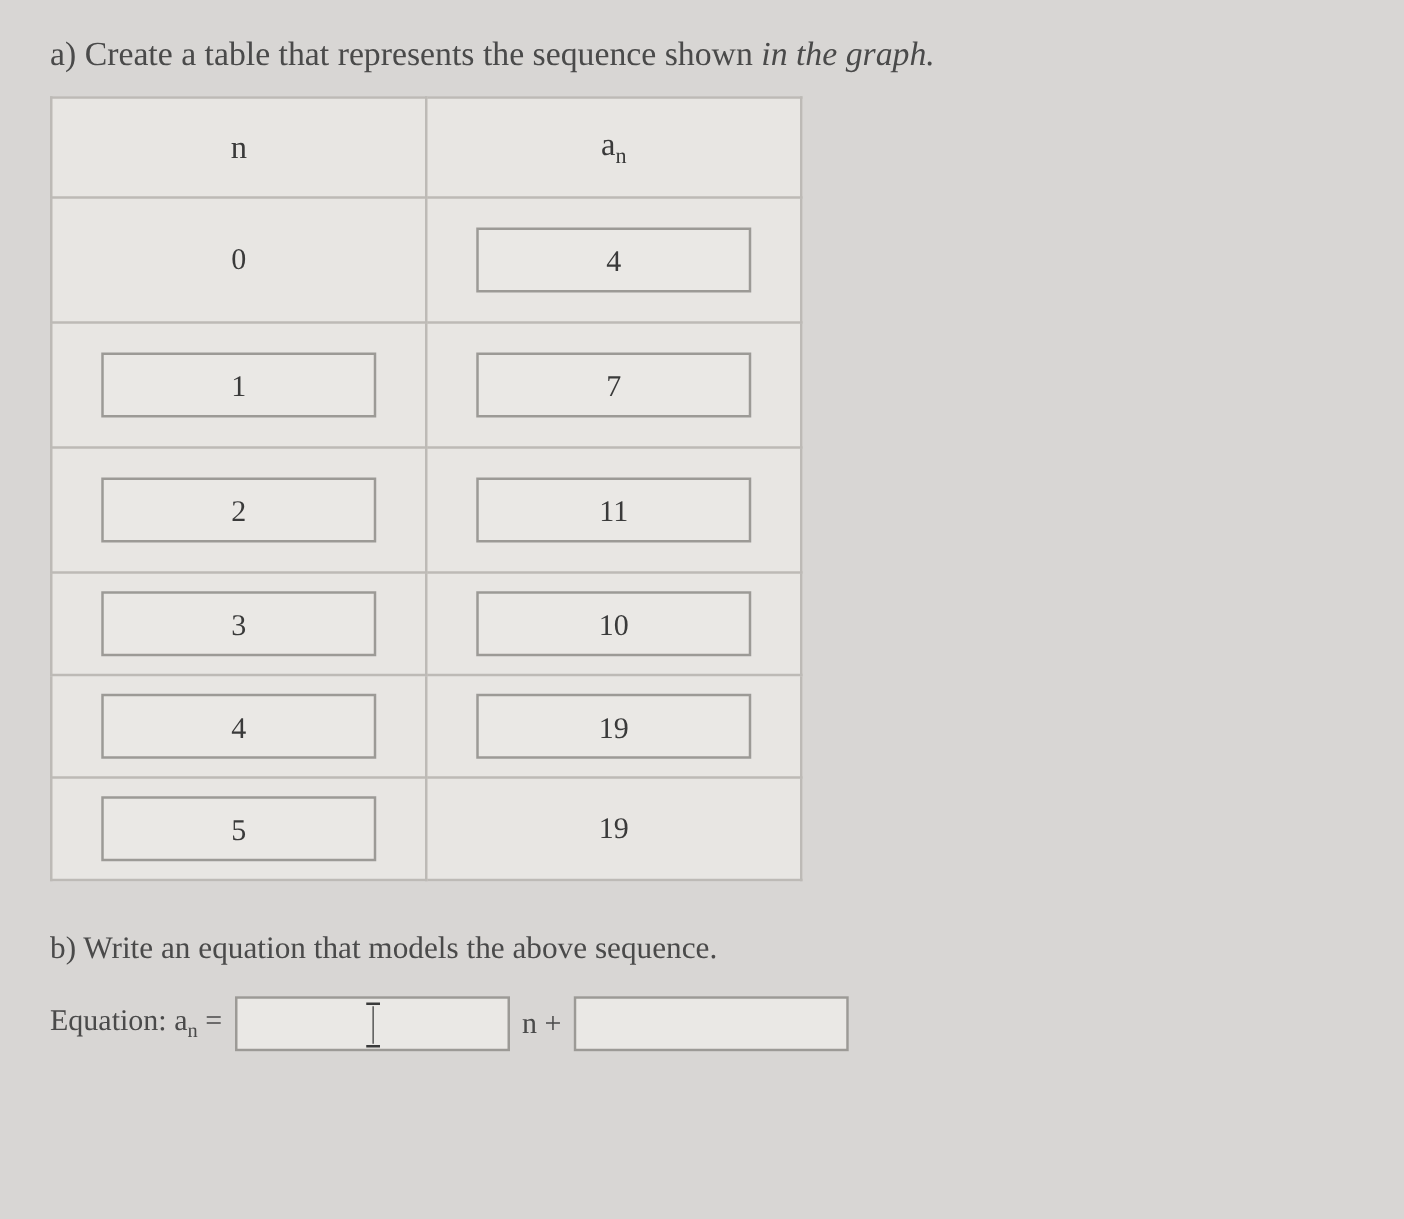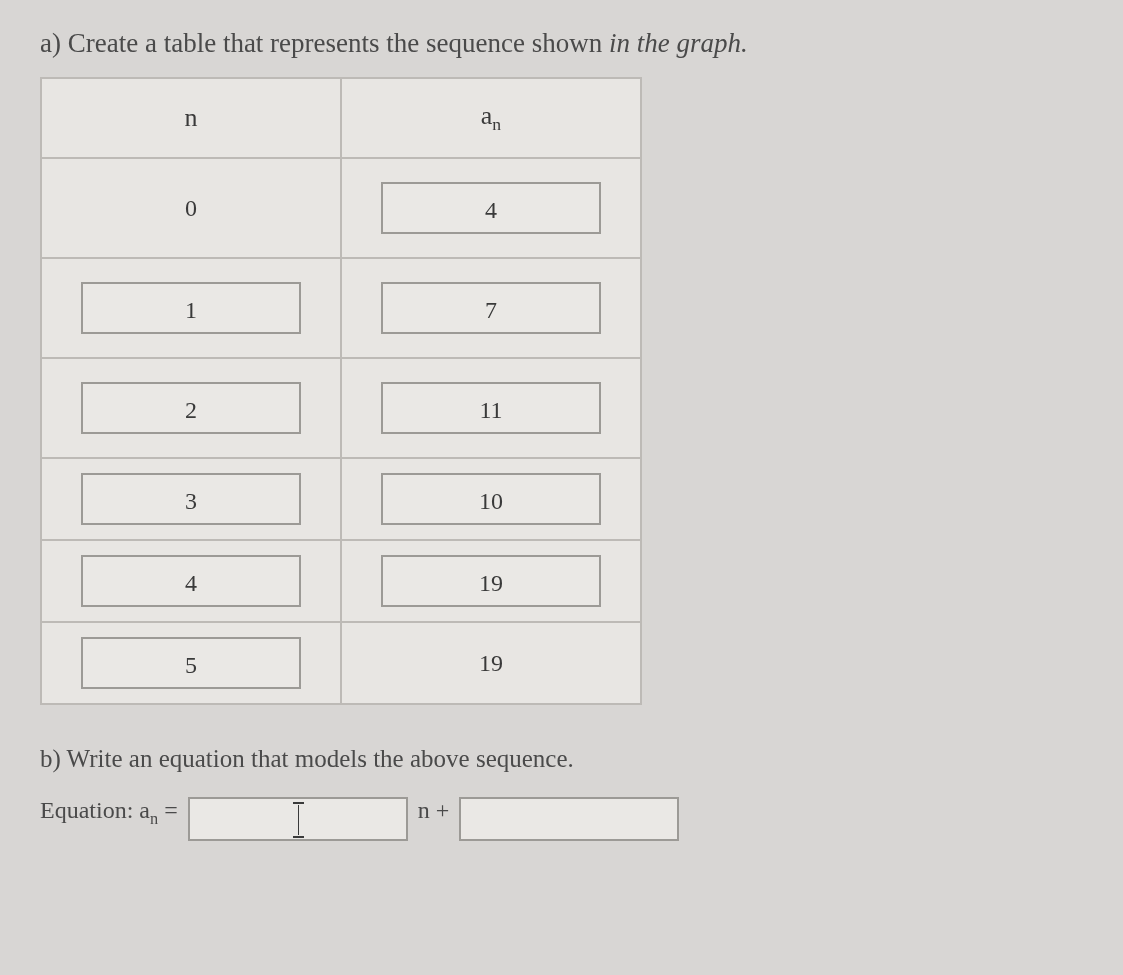--- a/index.html
+++ b/index.html
@@ -61,21 +61,21 @@
     .sub { font-size: 0.68em; vertical-align: sub; }
     .prompt-b {
       font-size: 25px;
       color: #4a4a4a;
       margin-bottom: 24px;
     }
     .equation-row {
       font-size: 24px;
       color: #4a4a4a;
       display: flex;
-      align-items: flex-start;
+      align-items: center;
       gap: 10px;
     }
     .eq-input {
       display: inline-block;
       width: 220px;
       height: 44px;
       border: 2px solid #9c9a96;
       background: #eae8e5;
       position: relative;
     }

